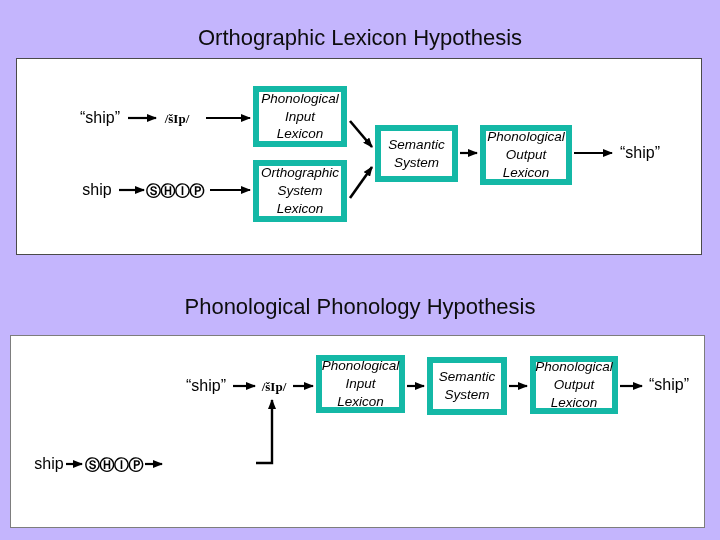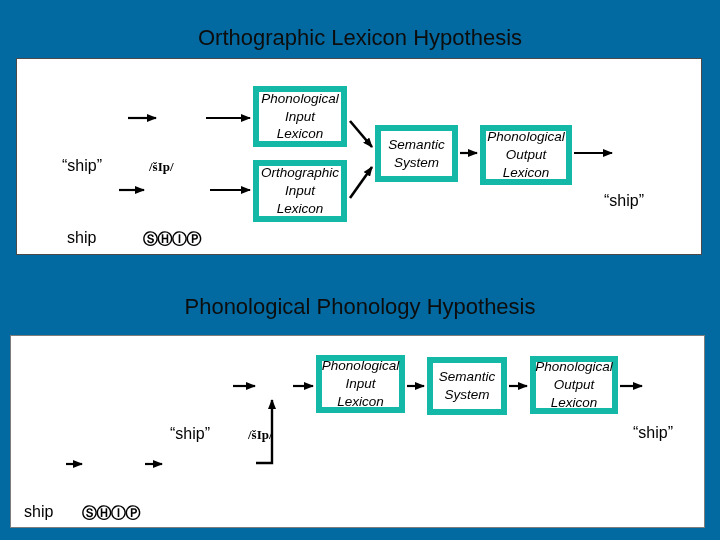--- a/index.html
+++ b/index.html
@@ -6,21 +6,21 @@
   html, body { width: 720px; height: 540px; }
   body {
     background: #ffffff;
     font-family: "Liberation Sans", sans-serif;
     color: #000000;
   }
   .slide {
     position: relative;
     width: 720px;
     height: 540px;
-    background: #0369a1;
+    background: #c4b5fd;
     overflow: hidden;
   }
   .title {
     position: absolute;
     left: 0;
     width: 720px;
     text-align: center;
     font-size: 22px;
     font-weight: 400;
     color: #0d0d0d;
@@ -49,24 +49,23 @@
     text-align: center;
     font-style: italic;
     font-size: 13.5px;
     line-height: 1.32;
     white-space: pre-line;
     color: #000000;
   }
   .lbl {
     position: absolute;
     font-size: 16px;
-    text-align: left;
+    text-align: center;
     color: #000000;
     white-space: nowrap;
-    margin-top: 48px;
   }
   .phon {
     font-family: "Liberation Serif", serif;
     font-weight: bold;
     font-size: 13px;
   }
   .circ {
     font-family: "DejaVu Sans", sans-serif;
     font-weight: bold;
     font-size: 15px;
@@ -117,21 +116,21 @@
   <div class="lbl lbl-t-aud">“ship”</div>
   <div class="lbl lbl-t-phon phon">/šIp/</div>
   <div class="lbl lbl-t-vis">ship</div>
   <div class="lbl lbl-t-circ circ">ⓈⒽⒾⓅ</div>
   <div class="lbl lbl-t-out">“ship”</div>
 
   <div class="box box-a">Phonological
 Input
 Lexicon</div>
   <div class="box box-b">Orthographic
-Input
+System
 Lexicon</div>
   <div class="box box-c">Semantic
 System</div>
   <div class="box box-d">Phonological
 Output
 Lexicon</div>
 
   <div class="lbl lbl-b-aud">“ship”</div>
   <div class="lbl lbl-b-phon phon">/šIp/</div>
   <div class="lbl lbl-b-out">“ship”</div>

